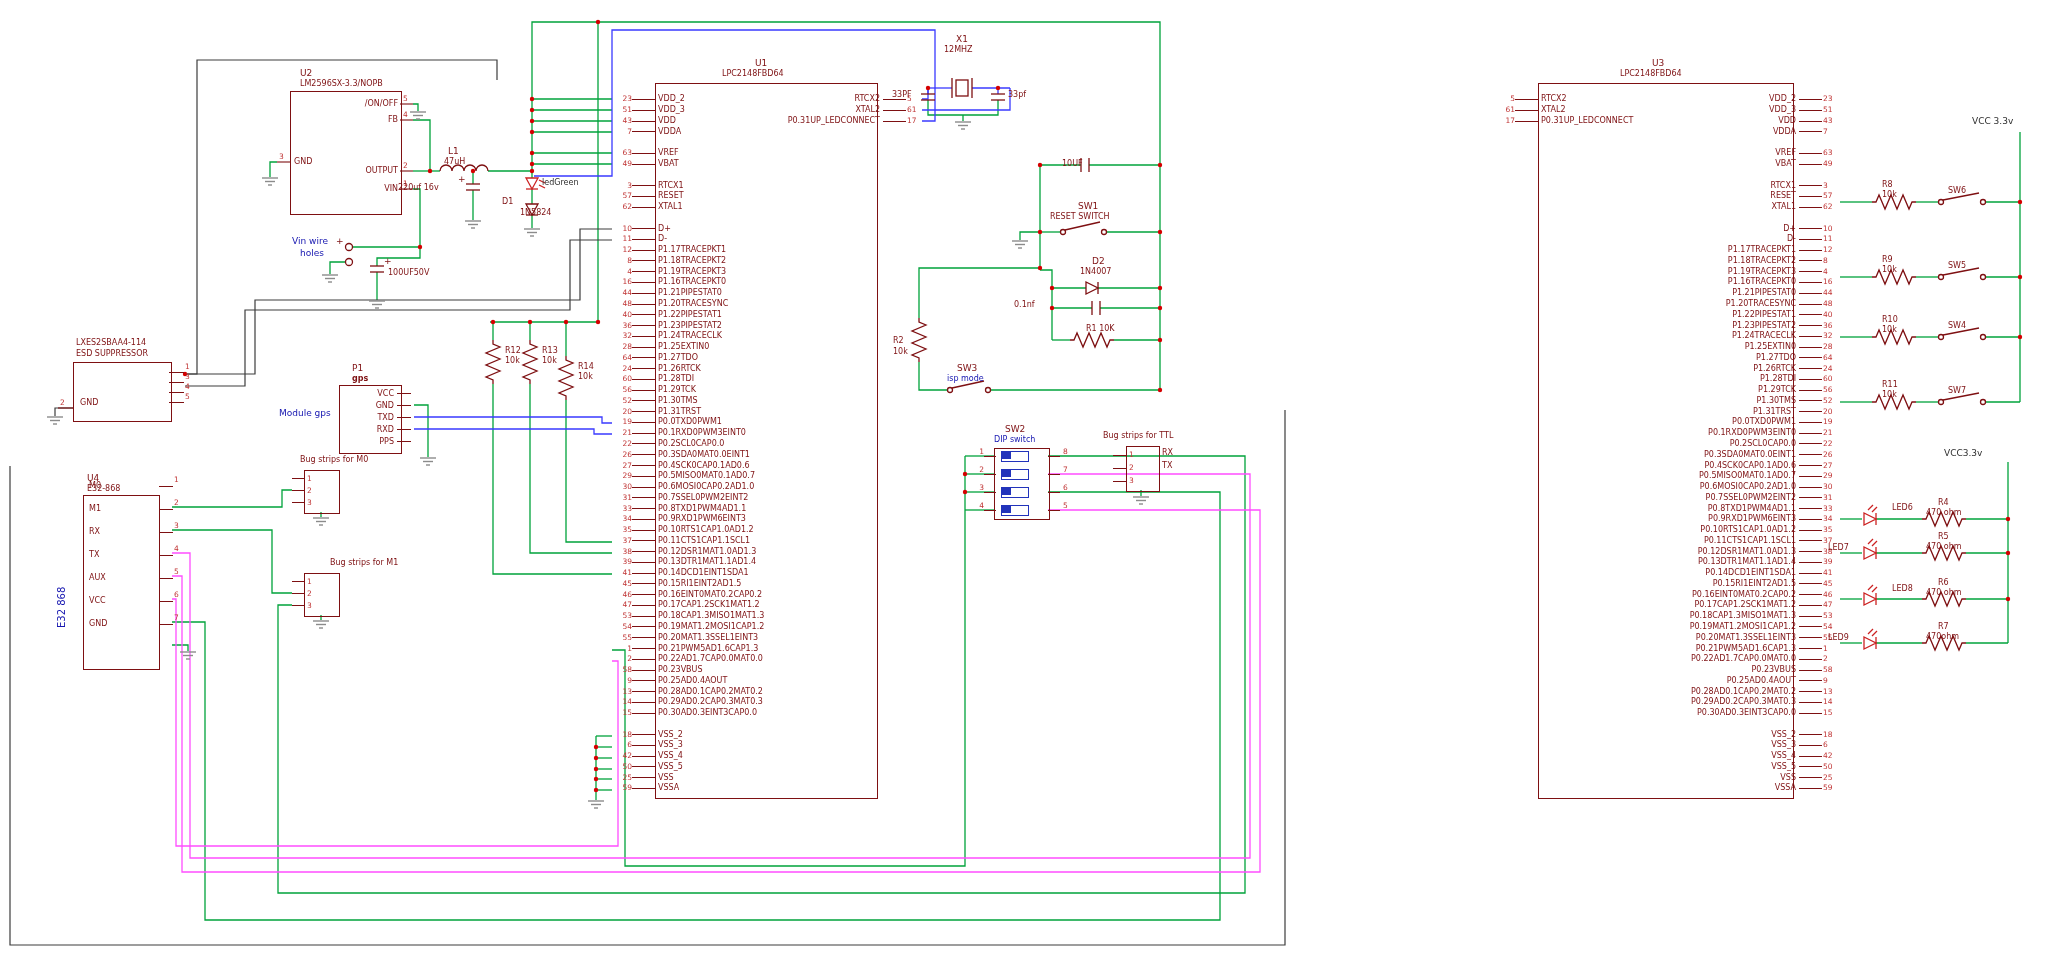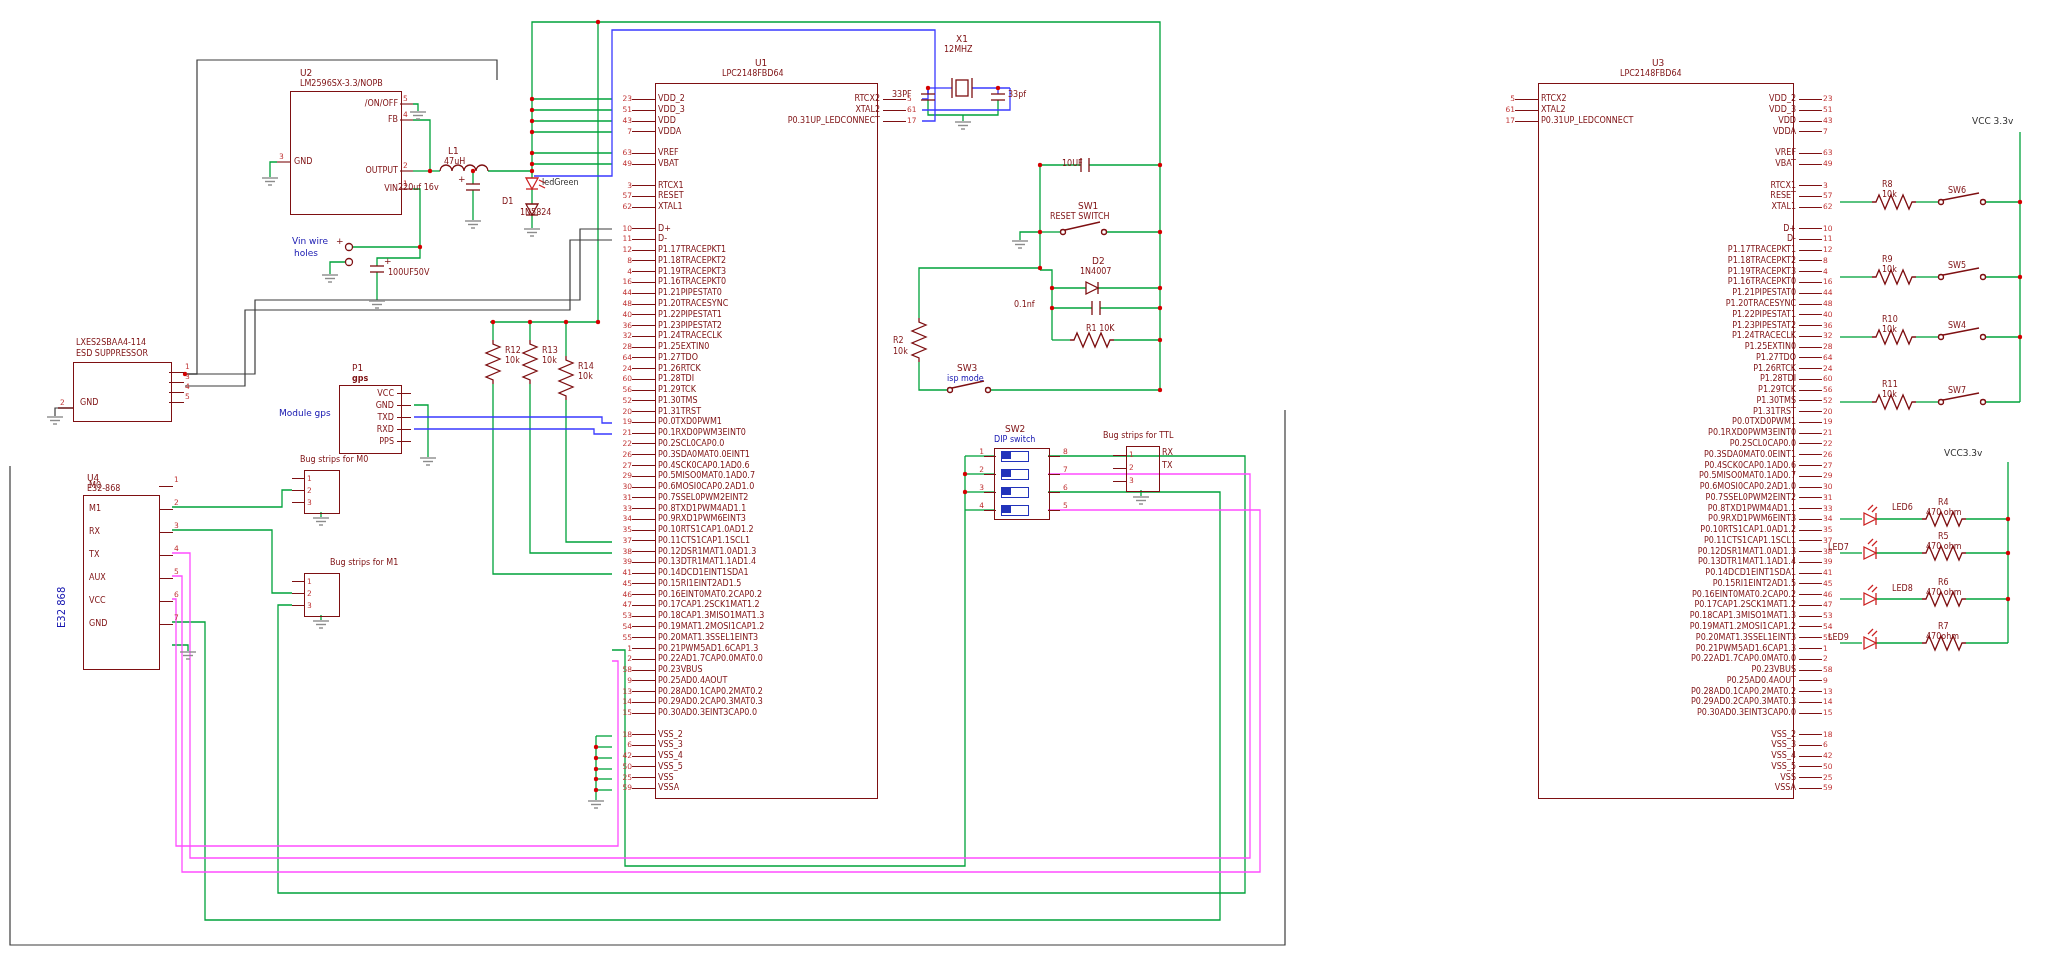--- a/index.html
+++ b/index.html
@@ -1252,21 +1252,21 @@
 <div class="lbl" style="left:448px;top:146px;">L1</div>
 <div class="lbl small" style="left:444px;top:157px;">47uH</div>
 <div class="lbl small" style="left:398px;top:183px;">220uf 16v</div>
 <div class="plus" style="left:458px;top:174px;">+</div>
 <div class="lbl small black" style="left:542px;top:178px;">ledGreen</div>
 <div class="lbl small" style="left:502px;top:197px;">D1</div>
 <div class="lbl small" style="left:488px;top:208px;margin-left:32px;">1N5824</div>
 <div class="lbl small" style="left:388px;top:268px;">100UF50V</div>
 <div class="plus" style="left:384px;top:256px;">+</div>
 <div class="lbl blue" style="left:292px;top:236px;">Vin wire</div>
-<div class="lbl blue" style="left:294px;top:248px;">holes</div>
+<div class="lbl blue" style="left:300px;top:248px;">holes</div>
 <div class="plus" style="left:336px;top:236px;">+</div>
 <div class="lbl small" style="left:76px;top:338px;">LXES2SBAA4-114</div>
 <div class="lbl small" style="left:76px;top:349px;">ESD SUPPRESSOR</div>
 <div class="lbl small" style="left:80px;top:398px;">GND</div>
 <div class="lbl tiny red" style="left:60px;top:398px;">2</div>
 <div class="lbl" style="left:352px;top:363px;">P1</div>
 <div class="lbl small" style="left:352px;top:374px;font-weight:bold;">gps</div>
 <div class="lbl blue" style="left:279px;top:408px;">Module gps</div>
 <div class="lbl small" style="left:300px;top:455px;">Bug strips for M0</div>
 <div class="lbl small" style="left:302px;top:558px;padding-left:28px;">Bug strips for M1</div>

